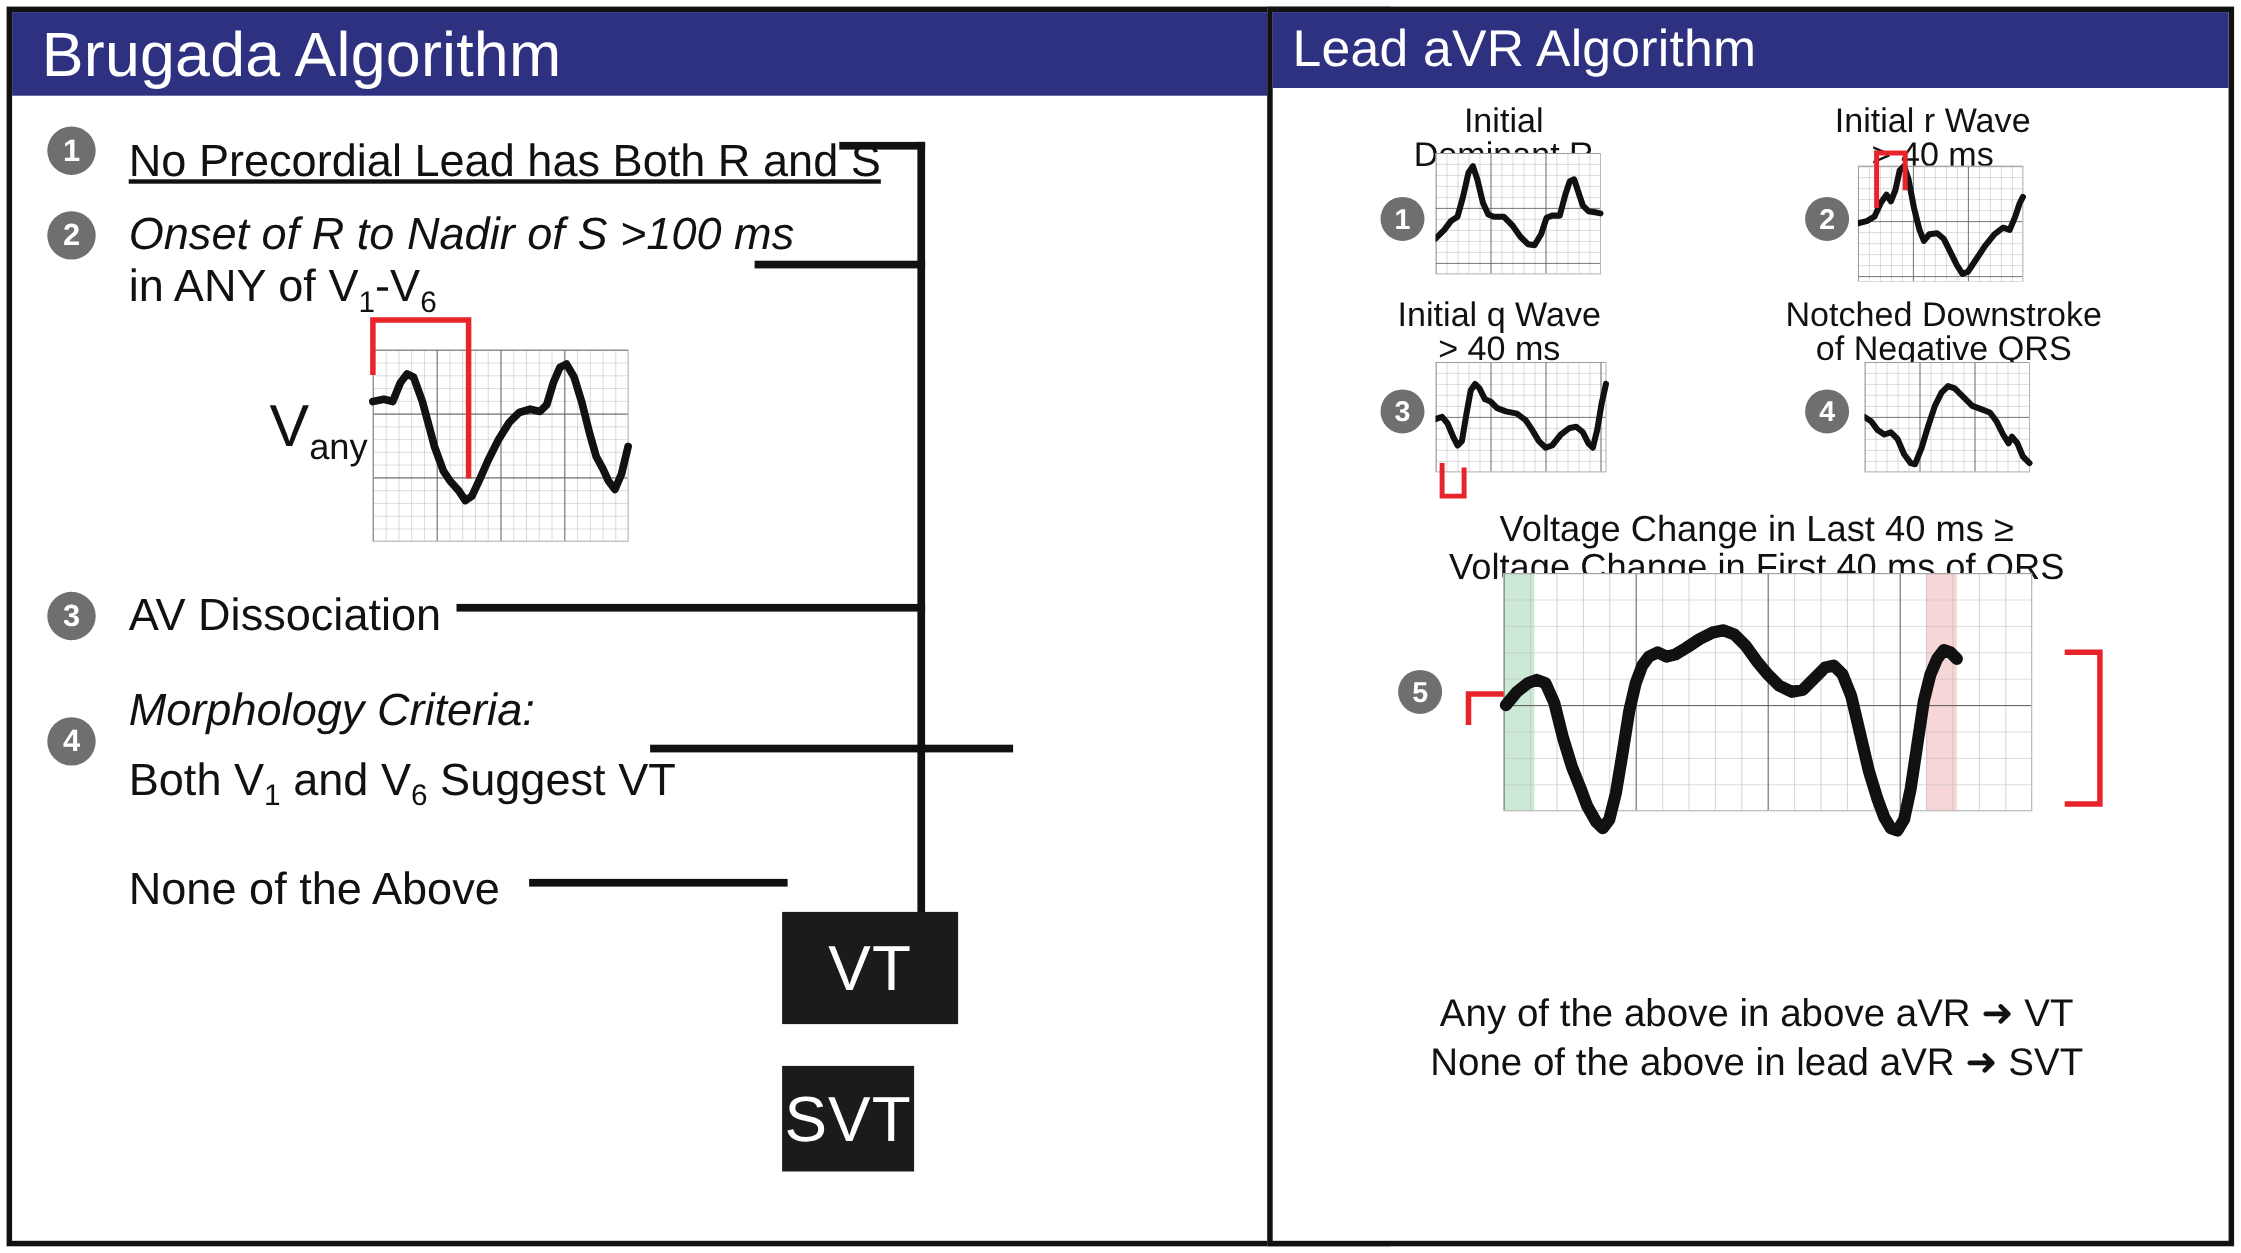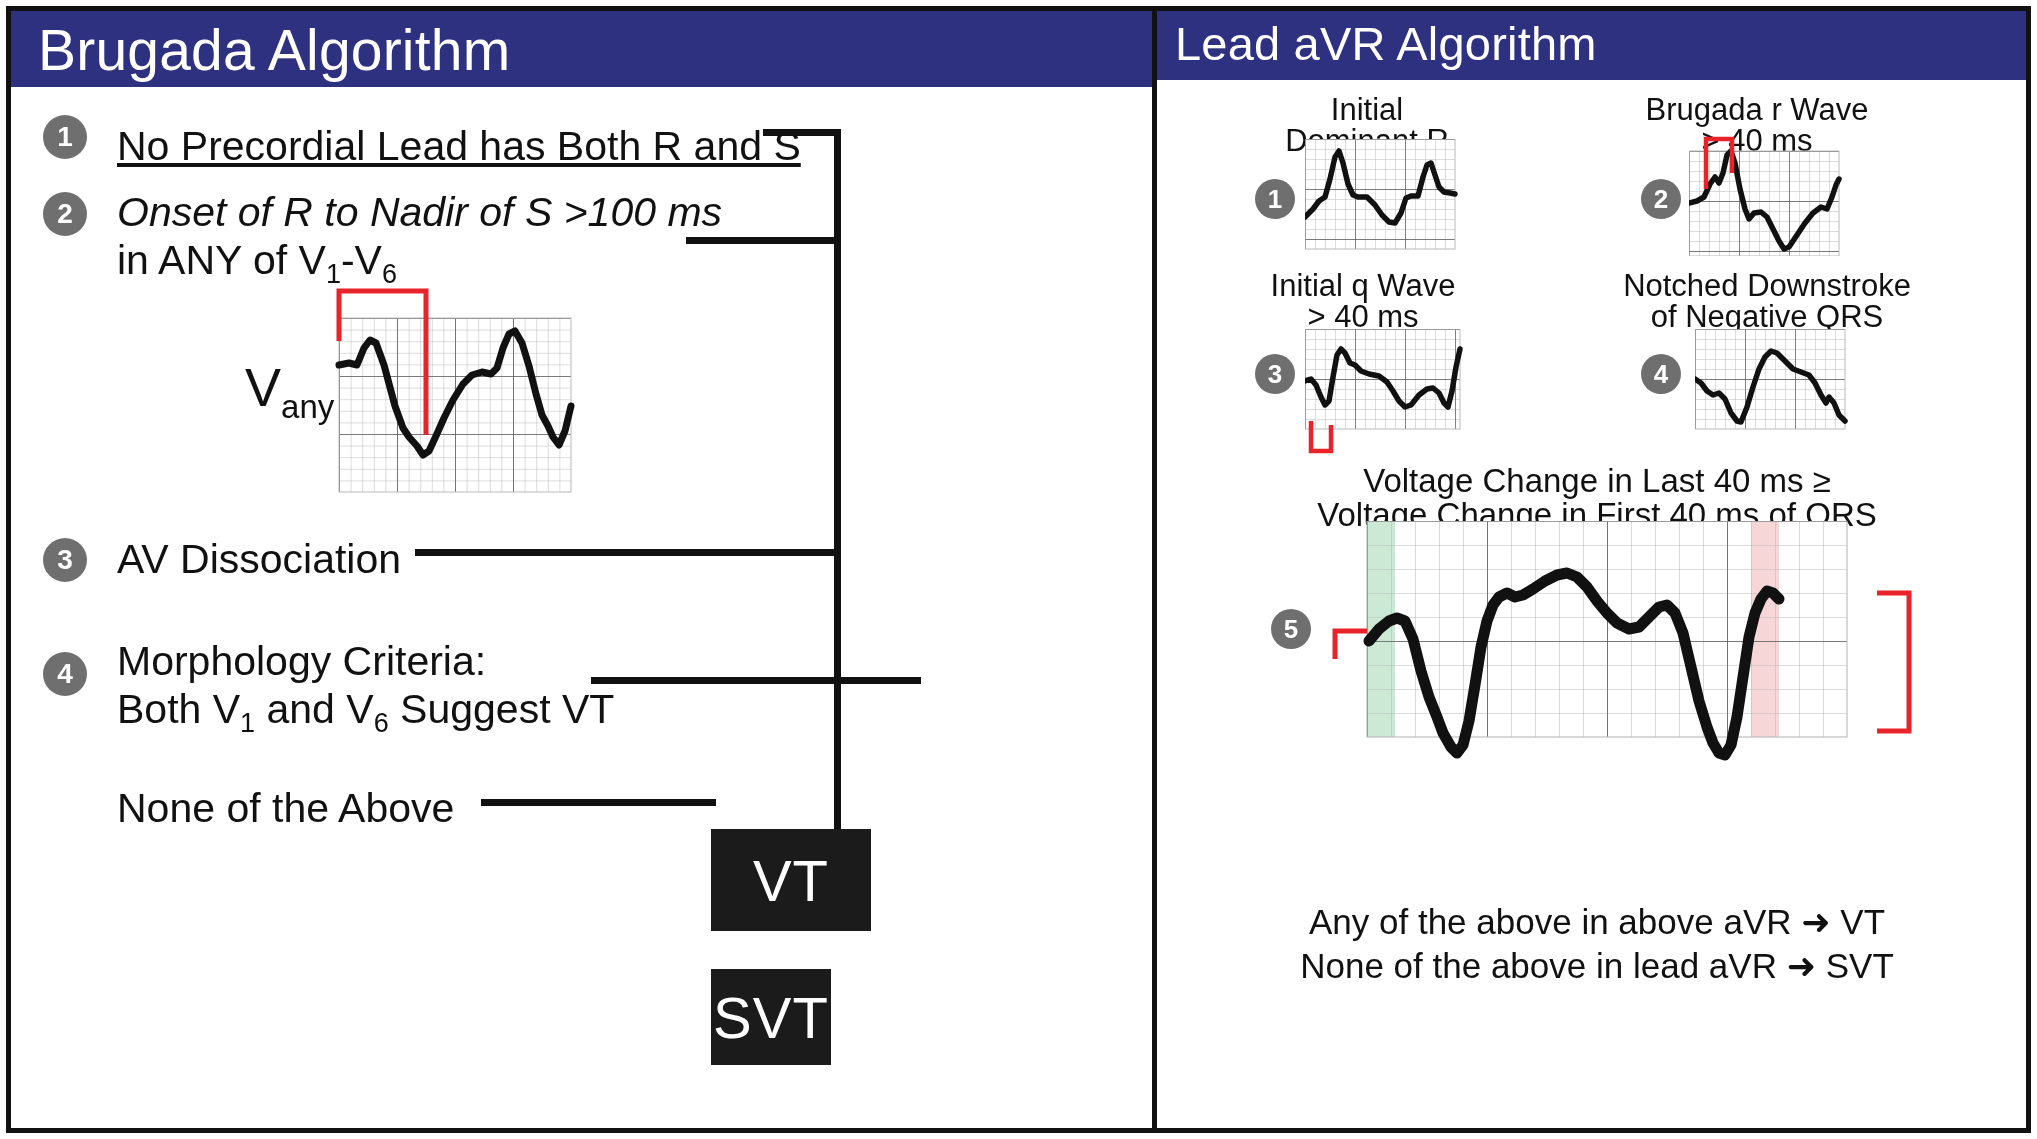--- a/index.html
+++ b/index.html
@@ -94,21 +94,21 @@
                    L183,25 L190,48 L197,76 L203,97 L209,108 L214,119 L220,127 L226,113 L232,88" fill="none" stroke="#111111" stroke-width="7" stroke-linecap="round" stroke-linejoin="round"></path>
         </g>
         <path d="M8,58 L8,8 L95,8 L95,152" fill="none" stroke="#e8232a" stroke-width="5"></path>
       </svg>
     </div>
 
     <div class="badge b-lg" style="left:32px;top:527px;">3</div>
     <div class="crit" style="left:106px;top:525px;">AV Dissociation</div>
 
     <div class="badge b-lg" style="left:32px;top:641px;">4</div>
-    <div class="crit" style="left:106px;top:627px;">Morphology Criteria:</div>
+    <div class="crit" style="left:106px;top:611px;font-style:italic;">Morphology Criteria:</div>
     <div class="crit" style="left:106px;top:675px;">
       <span>Both V</span><span class="sub">1</span><span> and V</span><span class="sub">6</span><span> Suggest VT</span>
     </div>
 
     <div class="crit" style="left:106px;top:774px;">None of the Above</div>
 
     <div class="ln ln-h" style="left:752px;top:118px;width:78px;"></div>
     <div class="ln ln-h" style="left:675px;top:226px;width:155px;"></div>
     <div class="ln ln-h" style="left:404px;top:538px;width:426px;"></div>
     <div class="ln ln-v" style="left:823px;top:118px;height:710px;"></div>
@@ -142,21 +142,21 @@
           <rect x="0" y="0" width="150" height="110" fill="url(#gm1)"></rect>
           <rect x="0" y="0" width="150" height="110" fill="url(#gM1)"></rect>
           <rect x="0" y="0" width="150" height="110" fill="none" stroke="#b9b9b9" stroke-width="1"></rect>
           <path d="M0,78 L8,70 L14,62 L20,58 L25,40 L30,18 L34,12 L38,24 L43,45 L48,56 L53,58 L62,58
                    L70,66 L77,76 L84,83 L90,84 L96,74 L101,59 L106,57 L113,57 L118,38 L122,26 L126,24
                    L130,36 L134,48 L139,53 L145,54 L150,55" fill="none" stroke="#111111" stroke-width="5.5" stroke-linecap="round" stroke-linejoin="round"></path>
         </g>
       </svg>
     </div>
 
-    <div class="cap" style="left:450px;top:80px;width:300px;">Brugada r Wave</div>
+    <div class="cap" style="left:450px;top:80px;width:300px;">Initial r Wave</div>
     <div class="cap" style="left:450px;top:111px;width:300px;">&gt; 40 ms</div>
     <div class="badge b-md" style="left:484px;top:168px;">2</div>
     <div class="ecg" style="left:532px;top:120px;">
       <svg width="165" height="125" viewBox="0 0 165 125">
         <defs>
           <pattern id="gm2" width="10" height="10" patternUnits="userSpaceOnUse">
             <path d="M10 0 L0 0 L0 10" fill="none" stroke="#b9b9b9" stroke-width="1"></path>
           </pattern>
           <pattern id="gM2" width="50" height="50" patternUnits="userSpaceOnUse">
             <path d="M50 0 L0 0 L0 50" fill="none" stroke="#5a5a5a" stroke-width="1.4"></path>

